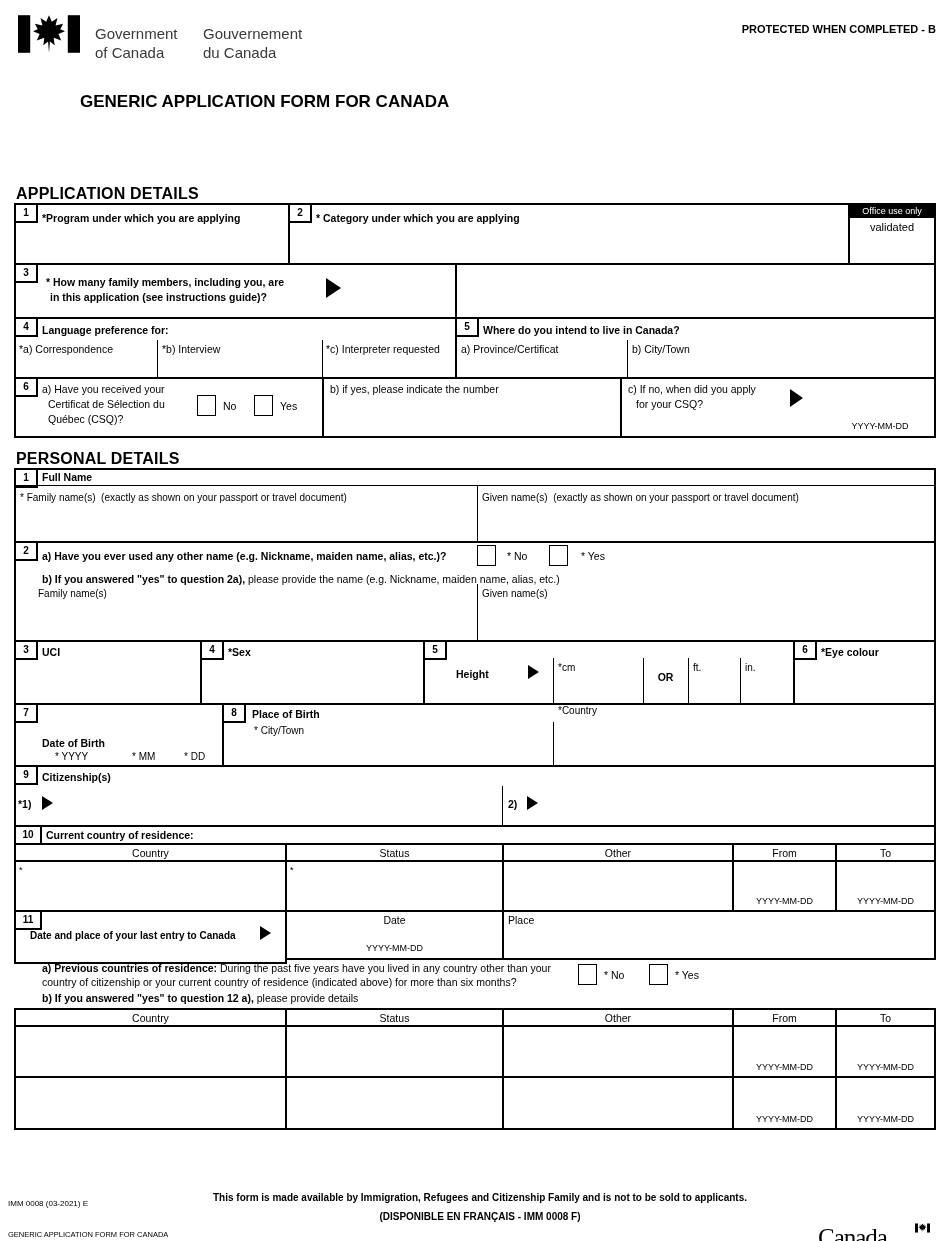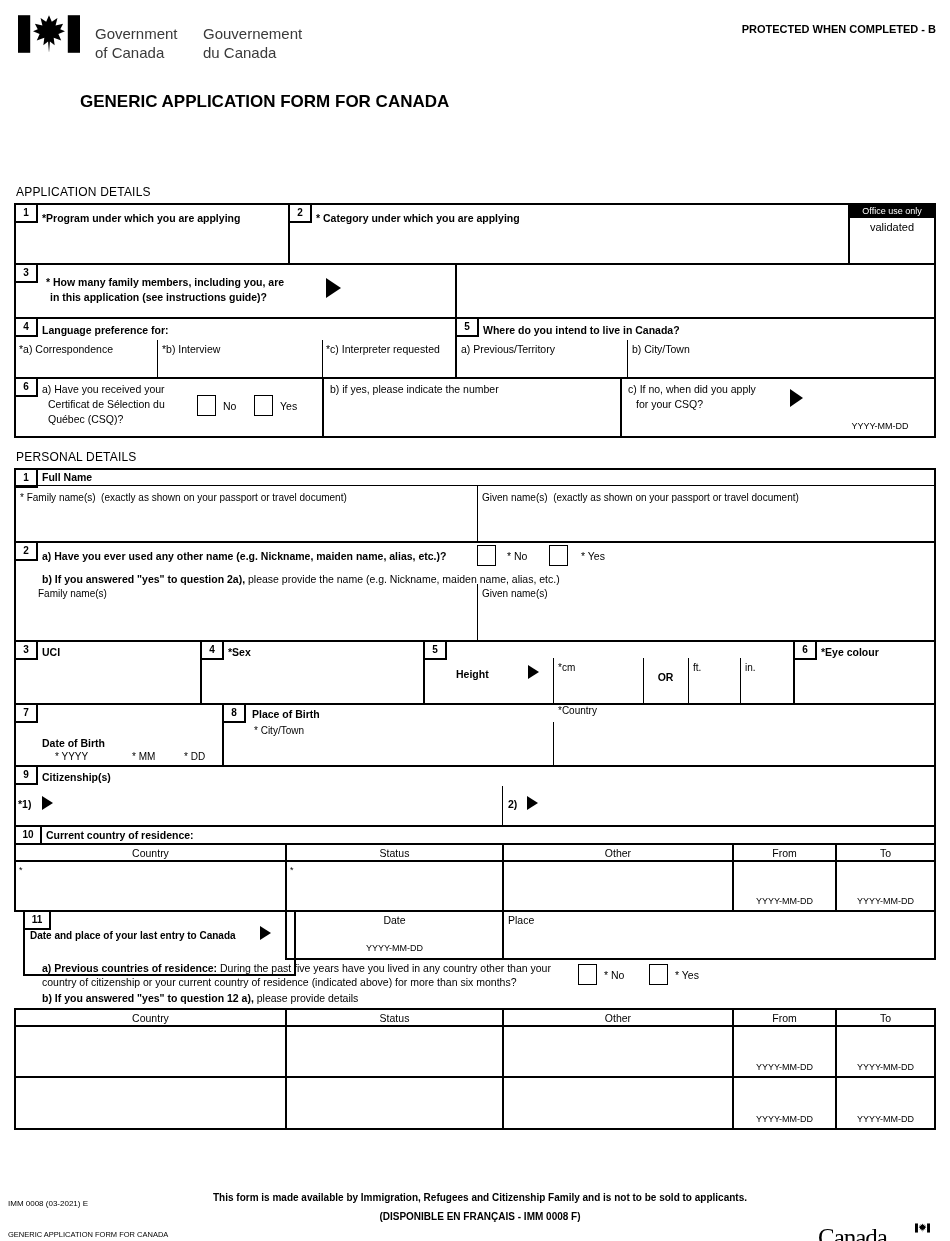--- a/index.html
+++ b/index.html
@@ -16,21 +16,21 @@
   .t9{font-size:9px;}
   .ctr{text-align:center;}
   .vline{position:absolute;width:1px;background:#000;}
   .hline{position:absolute;height:1px;background:#000;}
   .cb{position:absolute;width:17px;height:19px;border:1.5px solid #000;background:#fff;}
   .tri{position:absolute;width:0;height:0;border-left:13px solid #000;
        border-top:9px solid transparent;border-bottom:9px solid transparent;}
   .tri-sm{border-left-width:11px;border-top-width:7px;border-bottom-width:7px;}
   .tri-lg{border-left-width:15px;border-top-width:10px;border-bottom-width:10px;}
   .govtxt{position:absolute;font-size:15px;line-height:19px;color:#3a3a3a;}
-  .sect{position:absolute;font-size:12px;font-weight:400;letter-spacing:.2px;}
+  .sect{position:absolute;font-size:16px;font-weight:700;letter-spacing:.2px;}
   .officebar{position:absolute;background:#000;color:#fff;font-size:9px;line-height:13px;text-align:center;}
   .wordmark{position:absolute;font-family:"Liberation Serif","DejaVu Serif",serif;
             font-size:25px;letter-spacing:-1px;line-height:34px;margin-top:35px;}
 </style>
 </head>
 <body>
 
 <div class="page">
 
   <svg style="position:absolute;left:18px;top:12px;" width="62" height="44" viewBox="0 0 66 44">
@@ -80,21 +80,21 @@
   <span class="t" style="left:19px;top:343px;">*a) Correspondence</span>
   <span class="t" style="left:162px;top:343px;">*b) Interview</span>
   <span class="t" style="left:326px;top:343px;">*c) Interpreter requested</span>
   <div class="vline" style="left:157px;top:340px;height:37px;"></div>
   <div class="vline" style="left:322px;top:340px;height:37px;"></div>
 
   <div class="cell" style="left:455px;top:317px;width:481px;height:62px;">
     <span class="numbox">5</span>
   </div>
   <span class="t b" style="left:483px;top:324px;">Where do you intend to live in Canada?</span>
-  <span class="t" style="left:461px;top:343px;">a) Previous/Territory</span>
+  <span class="t" style="left:461px;top:343px;">a) Province/Certificat</span>
   <span class="t" style="left:632px;top:343px;">b) City/Town</span>
   <div class="vline" style="left:627px;top:340px;height:37px;"></div>
 
   <div class="cell" style="left:14px;top:377px;width:310px;height:61px;">
     <span class="numbox">6</span>
   </div>
   <span class="t" style="left:42px;top:383px;">a) Have you received your</span>
   <span class="t" style="left:48px;top:398px;">Certificat de Sélection du</span>
   <span class="t" style="left:48px;top:413px;">Québec (CSQ)?</span>
   <div class="cb" style="left:197px;top:395px;"></div>
@@ -216,21 +216,21 @@
     </div>
   <div class="cell" style="left:285px;top:860px;width:219px;height:52px;">
       <span class="t t9" style="left:3px;top:2px;">*</span>
     </div>
   <div class="cell" style="left:502px;top:860px;width:232px;height:52px;"></div>
   <div class="cell" style="left:732px;top:860px;width:105px;height:52px;"></div>
   <div class="cell" style="left:835px;top:860px;width:101px;height:52px;"></div>
   <span class="t t9 ctr" style="left:732px;top:895px;width:105px;">YYYY-MM-DD</span>
   <span class="t t9 ctr" style="left:835px;top:895px;width:101px;">YYYY-MM-DD</span>
 
-  <div class="cell" style="left:14px;top:910px;width:273px;height:66px;margin-left:9px;">
+  <div class="cell" style="left:14px;top:910px;width:273px;height:54px;">
     <span class="numbox wide">11</span>
   </div>
   <span class="t b t10" style="left:30px;top:929px;">Date and place of your last entry to Canada</span>
   <div class="tri tri-sm" style="left:260px;top:926px;"></div>
   <div class="cell" style="left:285px;top:910px;width:219px;height:50px;"></div>
   <span class="t ctr" style="left:285px;top:914px;width:219px;">Date</span>
   <span class="t t9 ctr" style="left:285px;top:942px;width:219px;">YYYY-MM-DD</span>
   <div class="cell" style="left:502px;top:910px;width:434px;height:50px;"></div>
   <span class="t" style="left:508px;top:914px;">Place</span>
 

